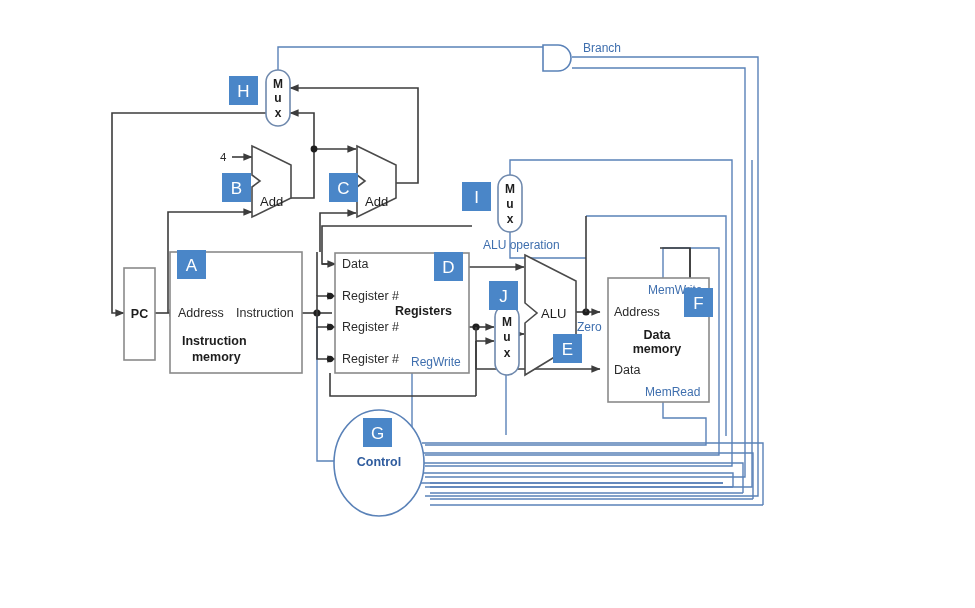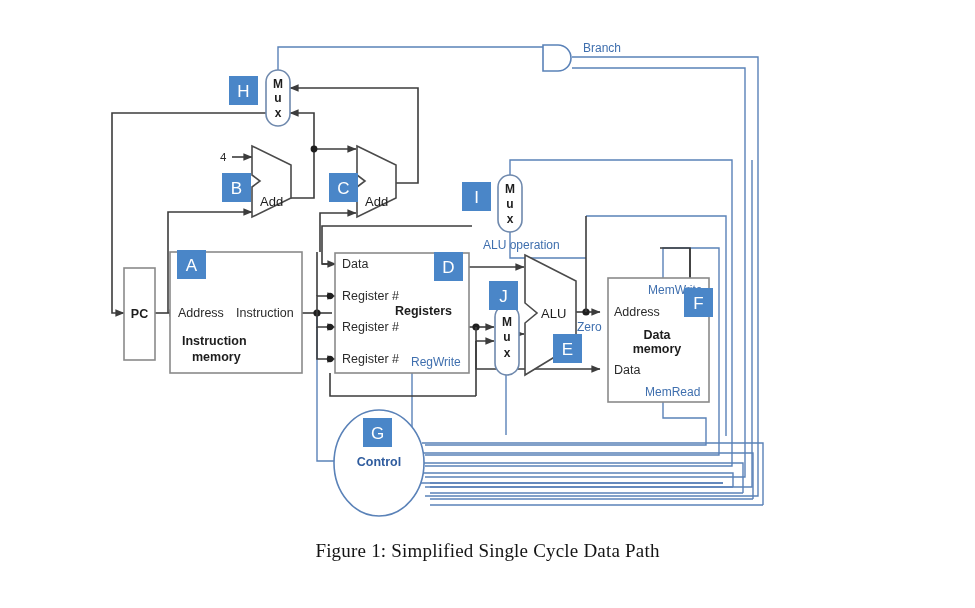--- a/index.html
+++ b/index.html
@@ -353,15 +353,14 @@
       <path class="wire-blue" d="M 421 483 L 723 483"></path>
       <path class="wire-blue" d="M 763 505 L 430 505"></path>
       <path class="wire-blue" d="M 753 499 L 430 499"></path>
       <path class="wire-blue" d="M 743 493 L 430 493"></path>
       <path class="wire-blue" d="M 733 487 L 430 487"></path>
       <path class="wire-blue" d="M 723 483 L 430 483"></path>
     </g>
 
   </svg>
 
-  <div class="caption">Figure 1: Simplified Single Cycle Data Path</div>
 
 </div>
 
 </body></html>

